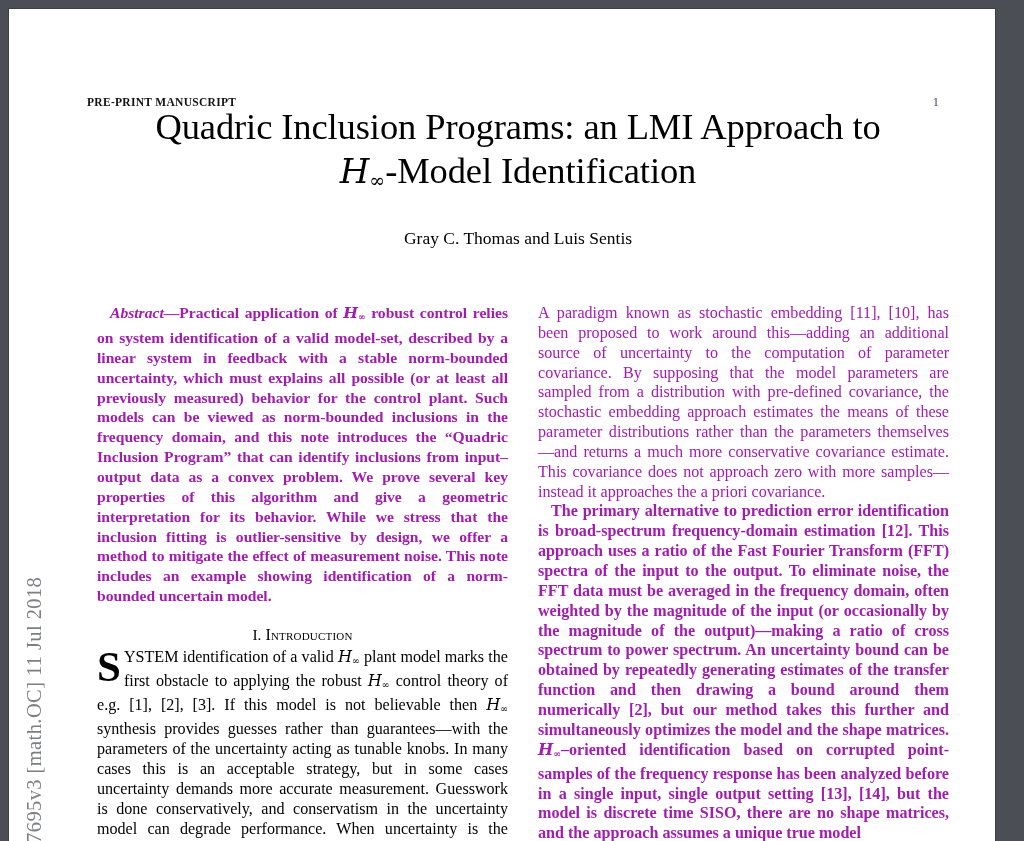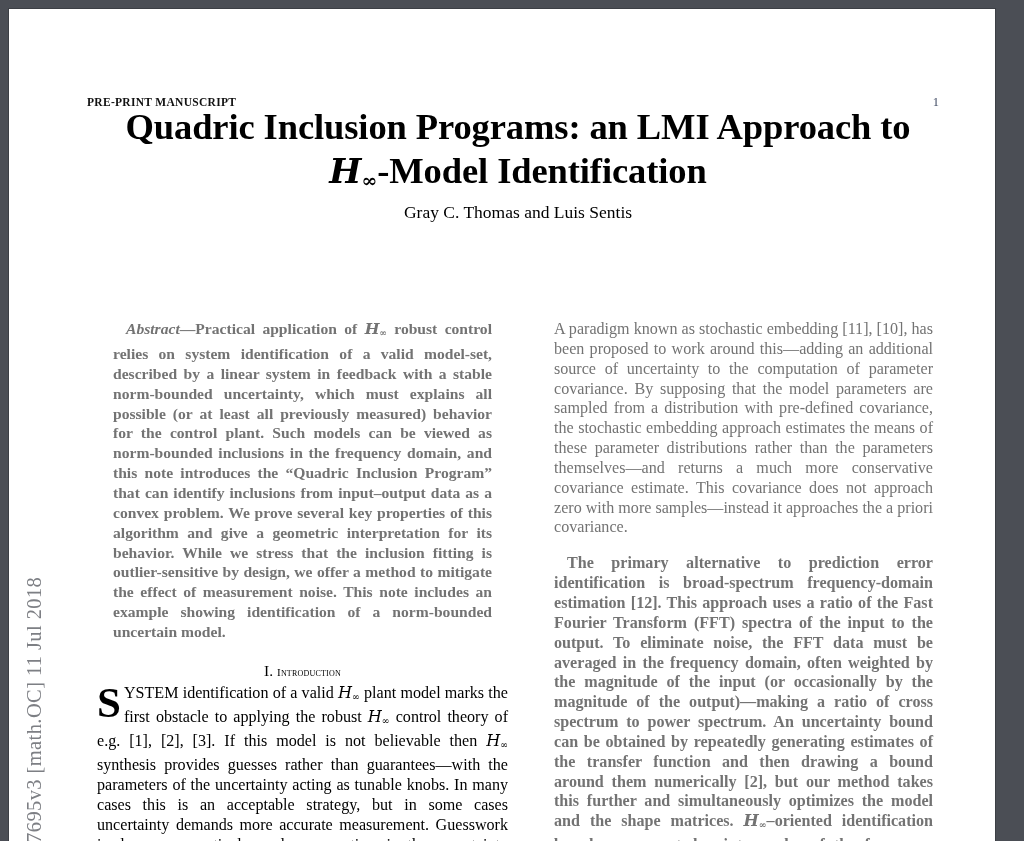--- a/index.html
+++ b/index.html
@@ -77,62 +77,63 @@
     position: absolute;
     left: 78px;
     top: 96px;
     width: 862px;
     text-align: center;
   }
   .paper-title {
     font-family: "Liberation Serif", serif;
     font-size: 36.5px;
     line-height: 44px;
-    font-weight: 700;
+    font-weight: 400;
     color: #000;
     letter-spacing: -0.1px;
   }
   .paper-title .hinf {
     font-family: "DejaVu Serif", serif;
     font-style: italic;
     font-size: 34px;
   }
   .paper-title .hinf sub {
     font-size: 19px;
     font-style: normal;
     vertical-align: -0.22em;
     letter-spacing: 0;
   }
   .authors {
+    margin-top: 26px;
     font-family: "Liberation Serif", serif;
     font-size: 17.5px;
     color: #000;
   }
 
   
   .columns {
     position: absolute;
     left: 88px;
     top: 294px;
     width: 852px;
     display: flex;
     gap: 30px;
   }
   .col {
     width: 411px;
   }
 
   p.body {
-    margin: 16px;
+    margin: 0;
     font-family: "Liberation Serif", serif;
     font-size: 16.1px;
     line-height: 19.85px;
     text-align: justify;
     text-justify: inter-word;
-    color: #737373;
+    color: #a21caf;
     hyphens: none;
   }
   p.body + p.body {
     text-indent: 13px;
     font-weight: bold;
   }
 
   p.abstract {
     font-weight: 700;
     font-size: 15.6px;
@@ -145,21 +146,21 @@
   }
 
   .sec-head {
     margin: 20px 0 3px 0;
     text-align: center;
     font-family: "Liberation Serif", serif;
     font-size: 15.5px;
     color: #000;
   }
   .sec-head .smallcaps {
-    font-size: 11px;
+    font-size: 16px;
     letter-spacing: 0.2px;
     text-align: right;
   }
 
   
   .dropcap-p {
     margin: 0;
     font-family: "Liberation Serif", serif;
     font-size: 16.1px;
     line-height: 19.85px;

